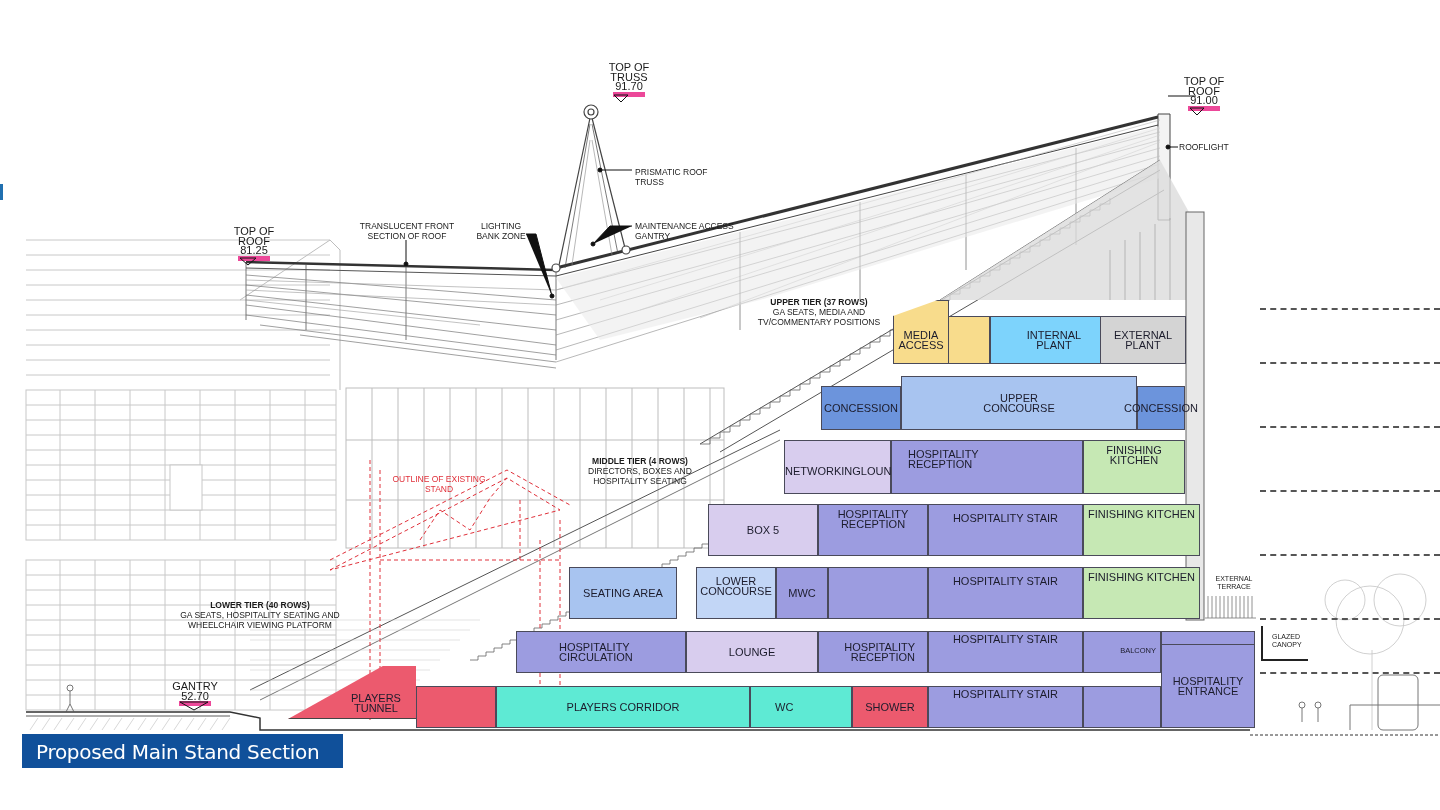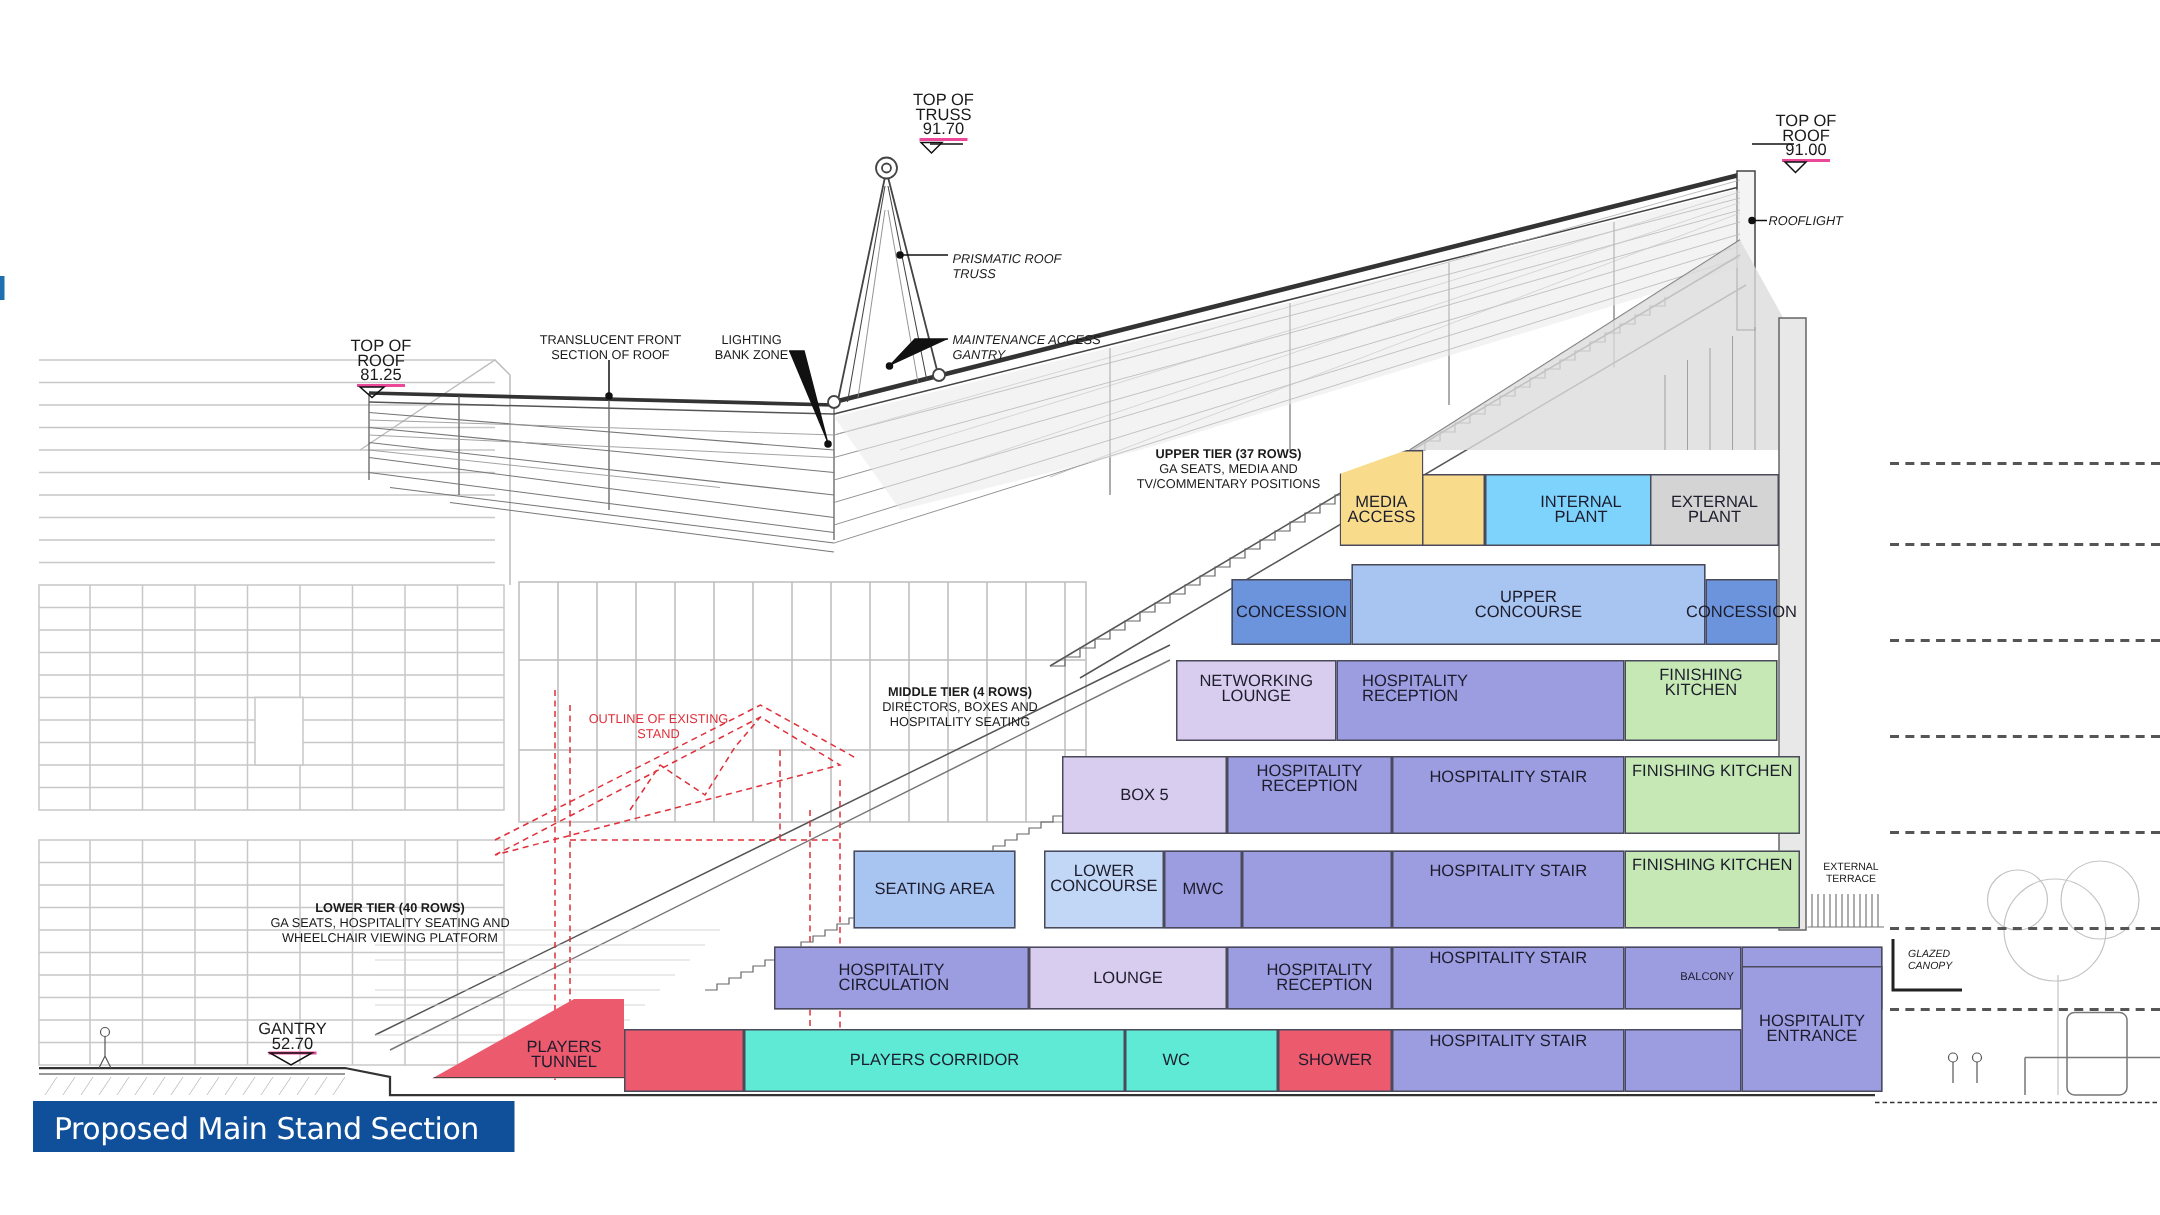--- a/index.html
+++ b/index.html
@@ -2,25 +2,25 @@
 <html><head>
 <meta charset="utf-8">
 <style>
   html,body{margin:0;padding:0;background:#ffffff;}
   body{width:1440px;height:810px;position:relative;overflow:hidden;font-family:"Liberation Sans",sans-serif;color:#1a1a1a;}
   .canvas{position:absolute;left:0;top:0;width:1440px;height:810px;}
   svg.lines{position:absolute;left:0;top:0;width:1440px;height:810px;}
   .room{position:absolute;box-sizing:border-box;border:1px solid #4a4a5a;display:flex;align-items:center;justify-content:center;text-align:center;font-size:11px;line-height:10px;text-transform:uppercase;color:#1c1c2c;}
   .room span{display:block;}
   .lbl{position:absolute;font-size:8.5px;line-height:10px;text-align:center;text-transform:uppercase;color:#1a1a1a;white-space:nowrap;}
-  .lbl.left{text-align:left;font-style:italic;}
+  .lbl.left{text-align:left;}
   .lbl b{font-weight:bold;display:block;}
   .red{color:#e0303a;}
   .lvl{position:absolute;font-size:11px;line-height:9.5px;text-align:center;}
-  .lvl .val{border-bottom:2px solid #ec4899;display:inline-block;padding:0 2px;}
+  .lvl .val{border-bottom:5px solid #ec4899;display:inline-block;padding:0 2px;}
   .title-bar{position:absolute;left:22px;top:734px;width:321px;height:34px;background:#10509a;}
   .title-bar span{position:absolute;left:14px;top:6px;color:#ffffff;font-size:20px;font-family:"DejaVu Sans",sans-serif;letter-spacing:-0.3px;}
   .dash{position:absolute;height:0;border-top:2px dashed #555;}
   .marker{position:absolute;width:3px;background:#2070b0;}
 </style>
 </head>
 <body>
 
 <div class="canvas">
 
@@ -189,21 +189,21 @@
     <span>CONCESSION</span>
   </div>
   <div class="room" style="left:901px;top:376px;width:236px;height:54px;background:#a8c4f0;flex-direction:column;">
     <span>UPPER</span>
     <span>CONCOURSE</span>
   </div>
   <div class="room" style="left:1137px;top:386px;width:48px;height:44px;background:#6c94dc;">
     <span>CONCESSION</span>
   </div>
 
-  <div class="room" style="left:784px;top:440px;width:107px;height:54px;background:#d8cdee;flex-direction:column;justify-content:flex-start;padding-top:8px;">
+  <div class="room" style="left:784px;top:440px;width:107px;height:54px;background:#d8cdee;flex-direction:row;justify-content:flex-start;padding-top:8px;">
     <span>NETWORKING</span>
     <span>LOUNGE</span>
   </div>
   <div class="room" style="left:891px;top:440px;width:192px;height:54px;background:#9c9ce0;flex-direction:column;justify-content:flex-start;padding-top:8px;align-items:flex-start;padding-left:16px;">
     <span>HOSPITALITY</span>
     <span>RECEPTION</span>
   </div>
   <div class="room" style="left:1083px;top:440px;width:102px;height:54px;background:#c6e8b4;align-items:flex-start;padding-top:4px;">
     <span>FINISHING KITCHEN</span>
   </div>

